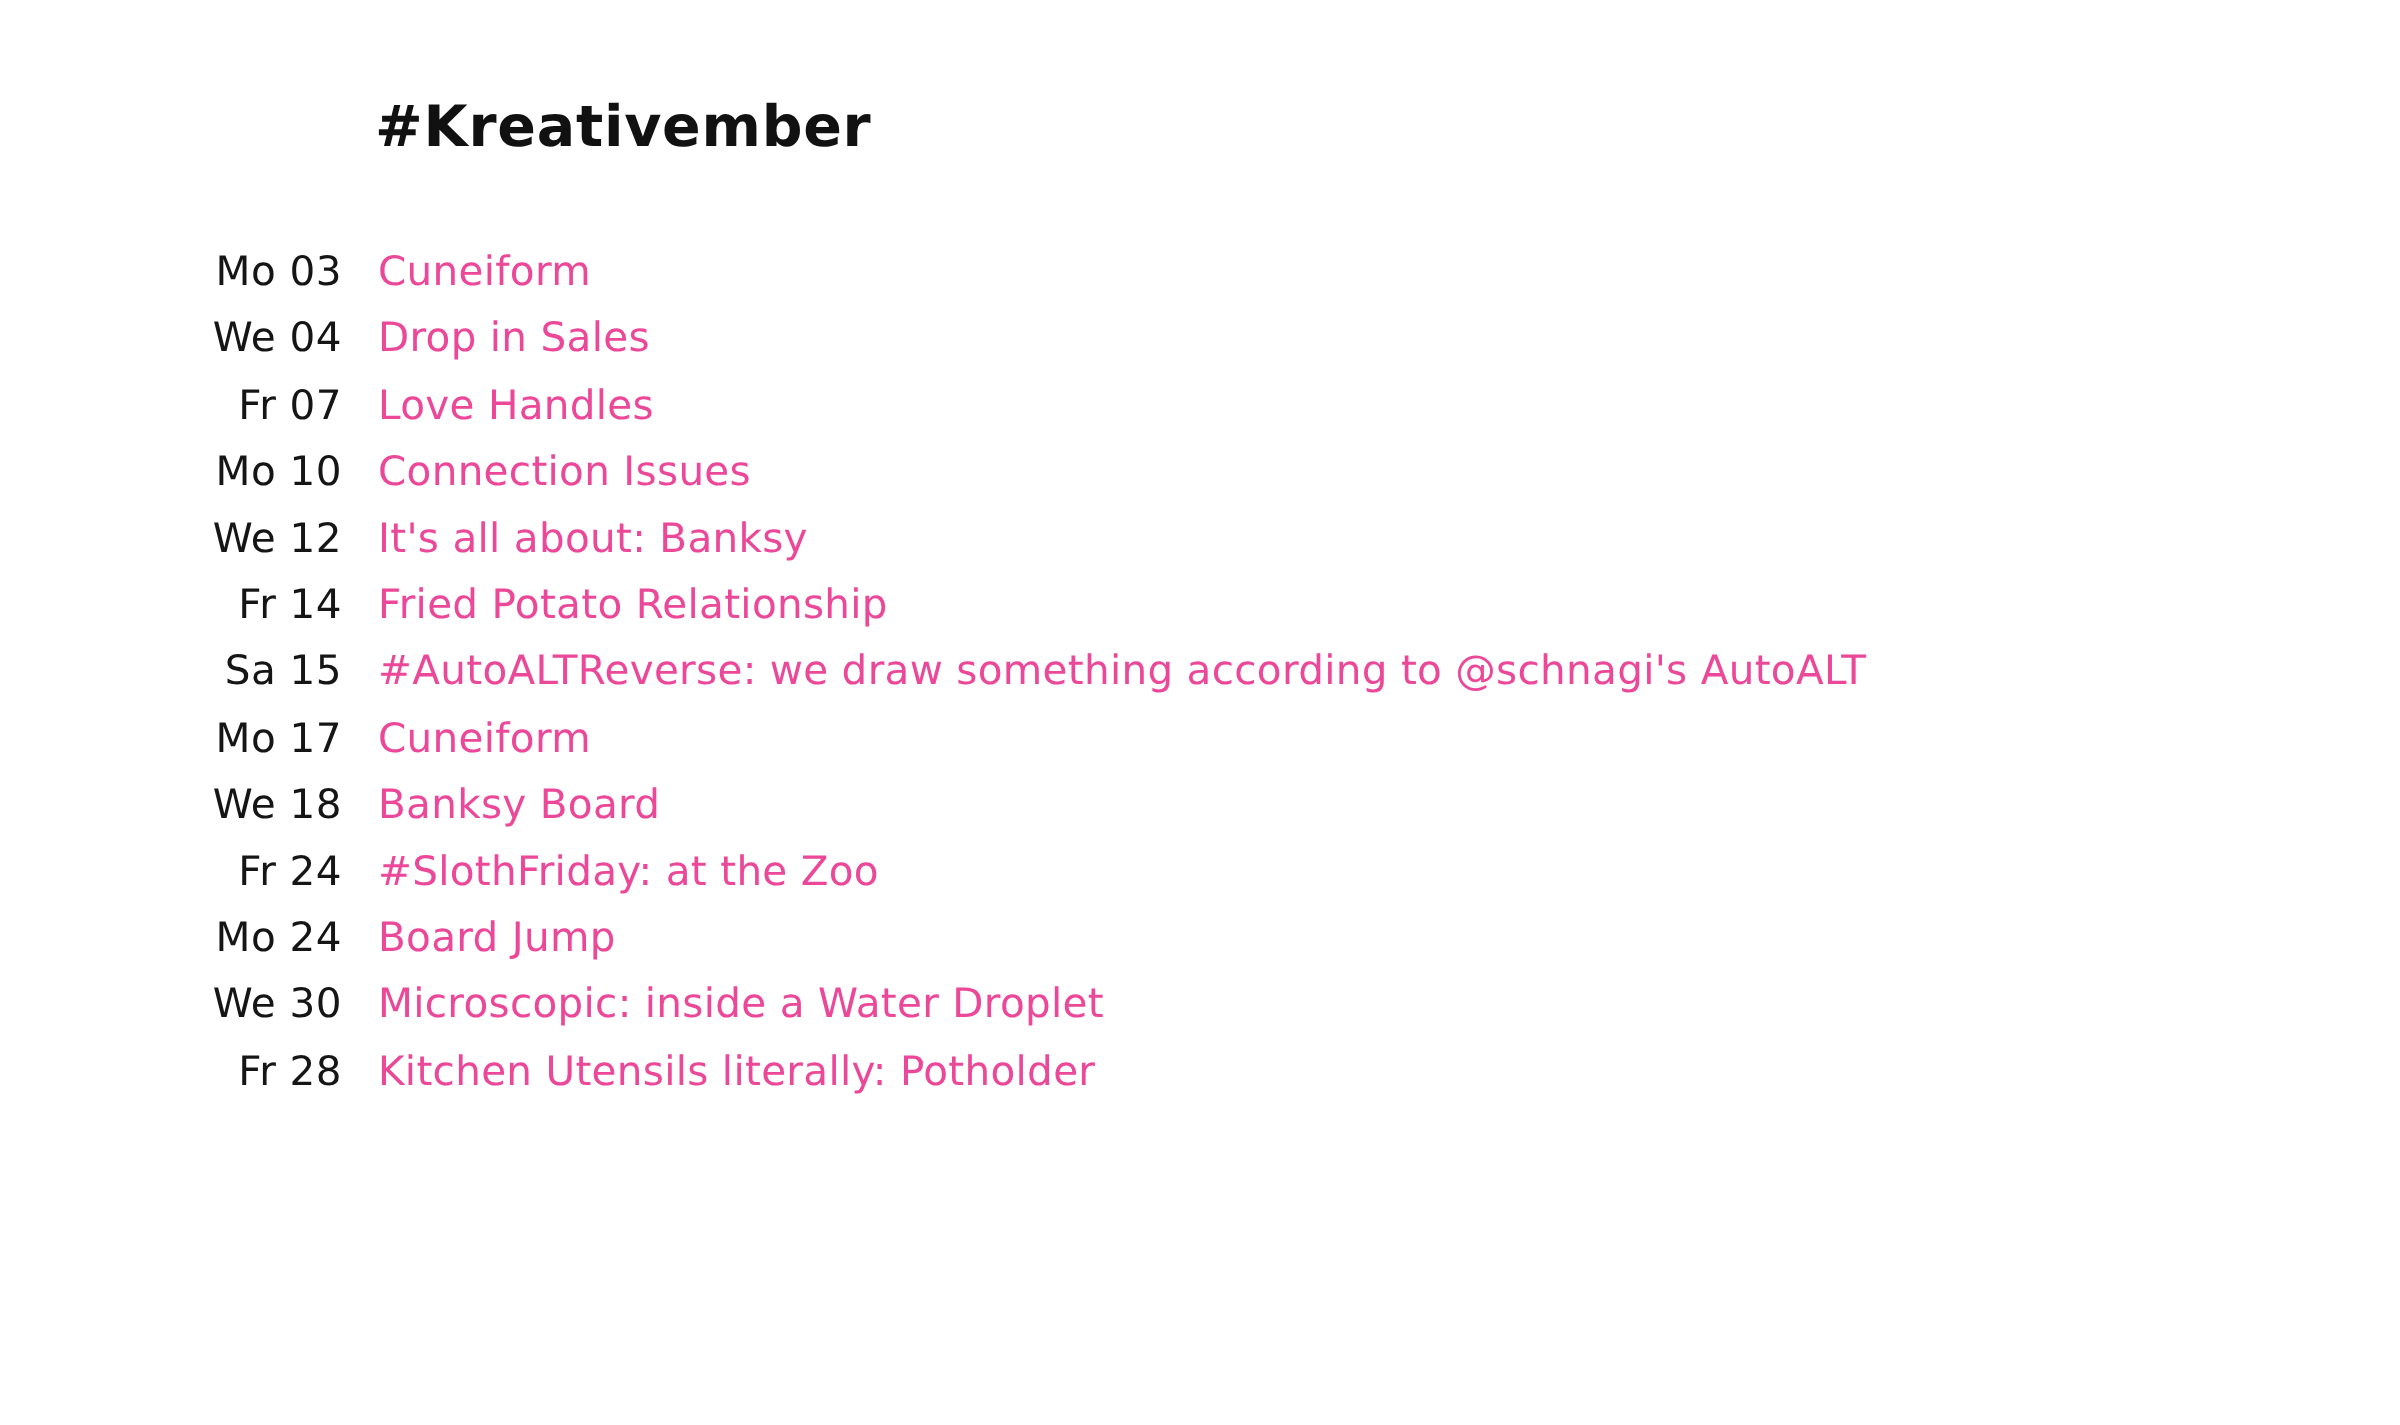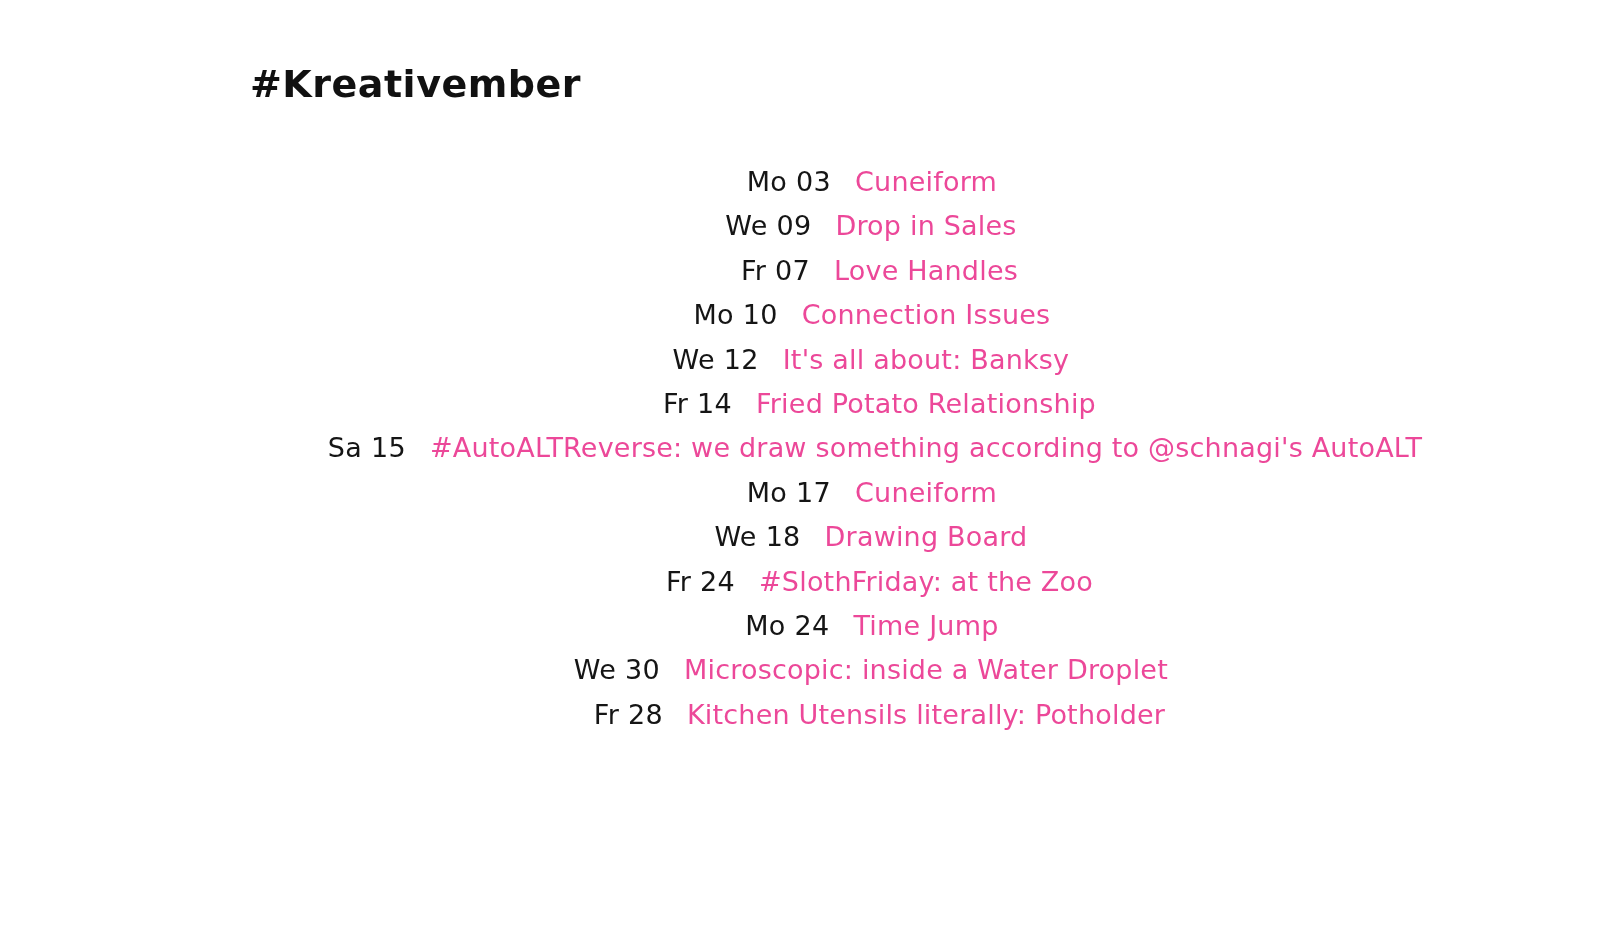--- a/index.html
+++ b/index.html
@@ -34,21 +34,20 @@
     position: absolute;
     left: 0px;
     top: 160px;
     width: 1600px;
   }
   .row {
     display: flex;
     align-items: baseline;
     height: 44.4px;
     line-height: 44.4px;
-    justify-content: center;
   }
   .date {
     width: 228px;
     text-align: right;
     padding-right: 0px;
     font-size: 27px;
     color: #151515;
     white-space: nowrap;
     letter-spacing: 0.3px;
   }
@@ -64,21 +63,21 @@
 <body>
 
 <div class="page">
   <div class="title">#Kreativember</div>
   <div class="schedule">
       <div class="row">
         <div class="date">Mo 03</div>
         <div class="topic">Cuneiform</div>
       </div>
       <div class="row">
-        <div class="date">We 09</div>
+        <div class="date">We 04</div>
         <div class="topic">Drop in Sales</div>
       </div>
       <div class="row">
         <div class="date">Fr 07</div>
         <div class="topic">Love Handles</div>
       </div>
       <div class="row">
         <div class="date">Mo 10</div>
         <div class="topic">Connection Issues</div>
       </div>
@@ -93,29 +92,29 @@
       <div class="row">
         <div class="date">Sa 15</div>
         <div class="topic">#AutoALTReverse: we draw something according to @schnagi's AutoALT</div>
       </div>
       <div class="row">
         <div class="date">Mo 17</div>
         <div class="topic">Cuneiform</div>
       </div>
       <div class="row">
         <div class="date">We 18</div>
-        <div class="topic">Drawing Board</div>
+        <div class="topic">Banksy Board</div>
       </div>
       <div class="row">
         <div class="date">Fr 24</div>
         <div class="topic">#SlothFriday: at the Zoo</div>
       </div>
       <div class="row">
         <div class="date">Mo 24</div>
-        <div class="topic">Time Jump</div>
+        <div class="topic">Board Jump</div>
       </div>
       <div class="row">
         <div class="date">We 30</div>
         <div class="topic">Microscopic: inside a Water Droplet</div>
       </div>
       <div class="row">
         <div class="date">Fr 28</div>
         <div class="topic">Kitchen Utensils literally: Potholder</div>
       </div>
     </div>

